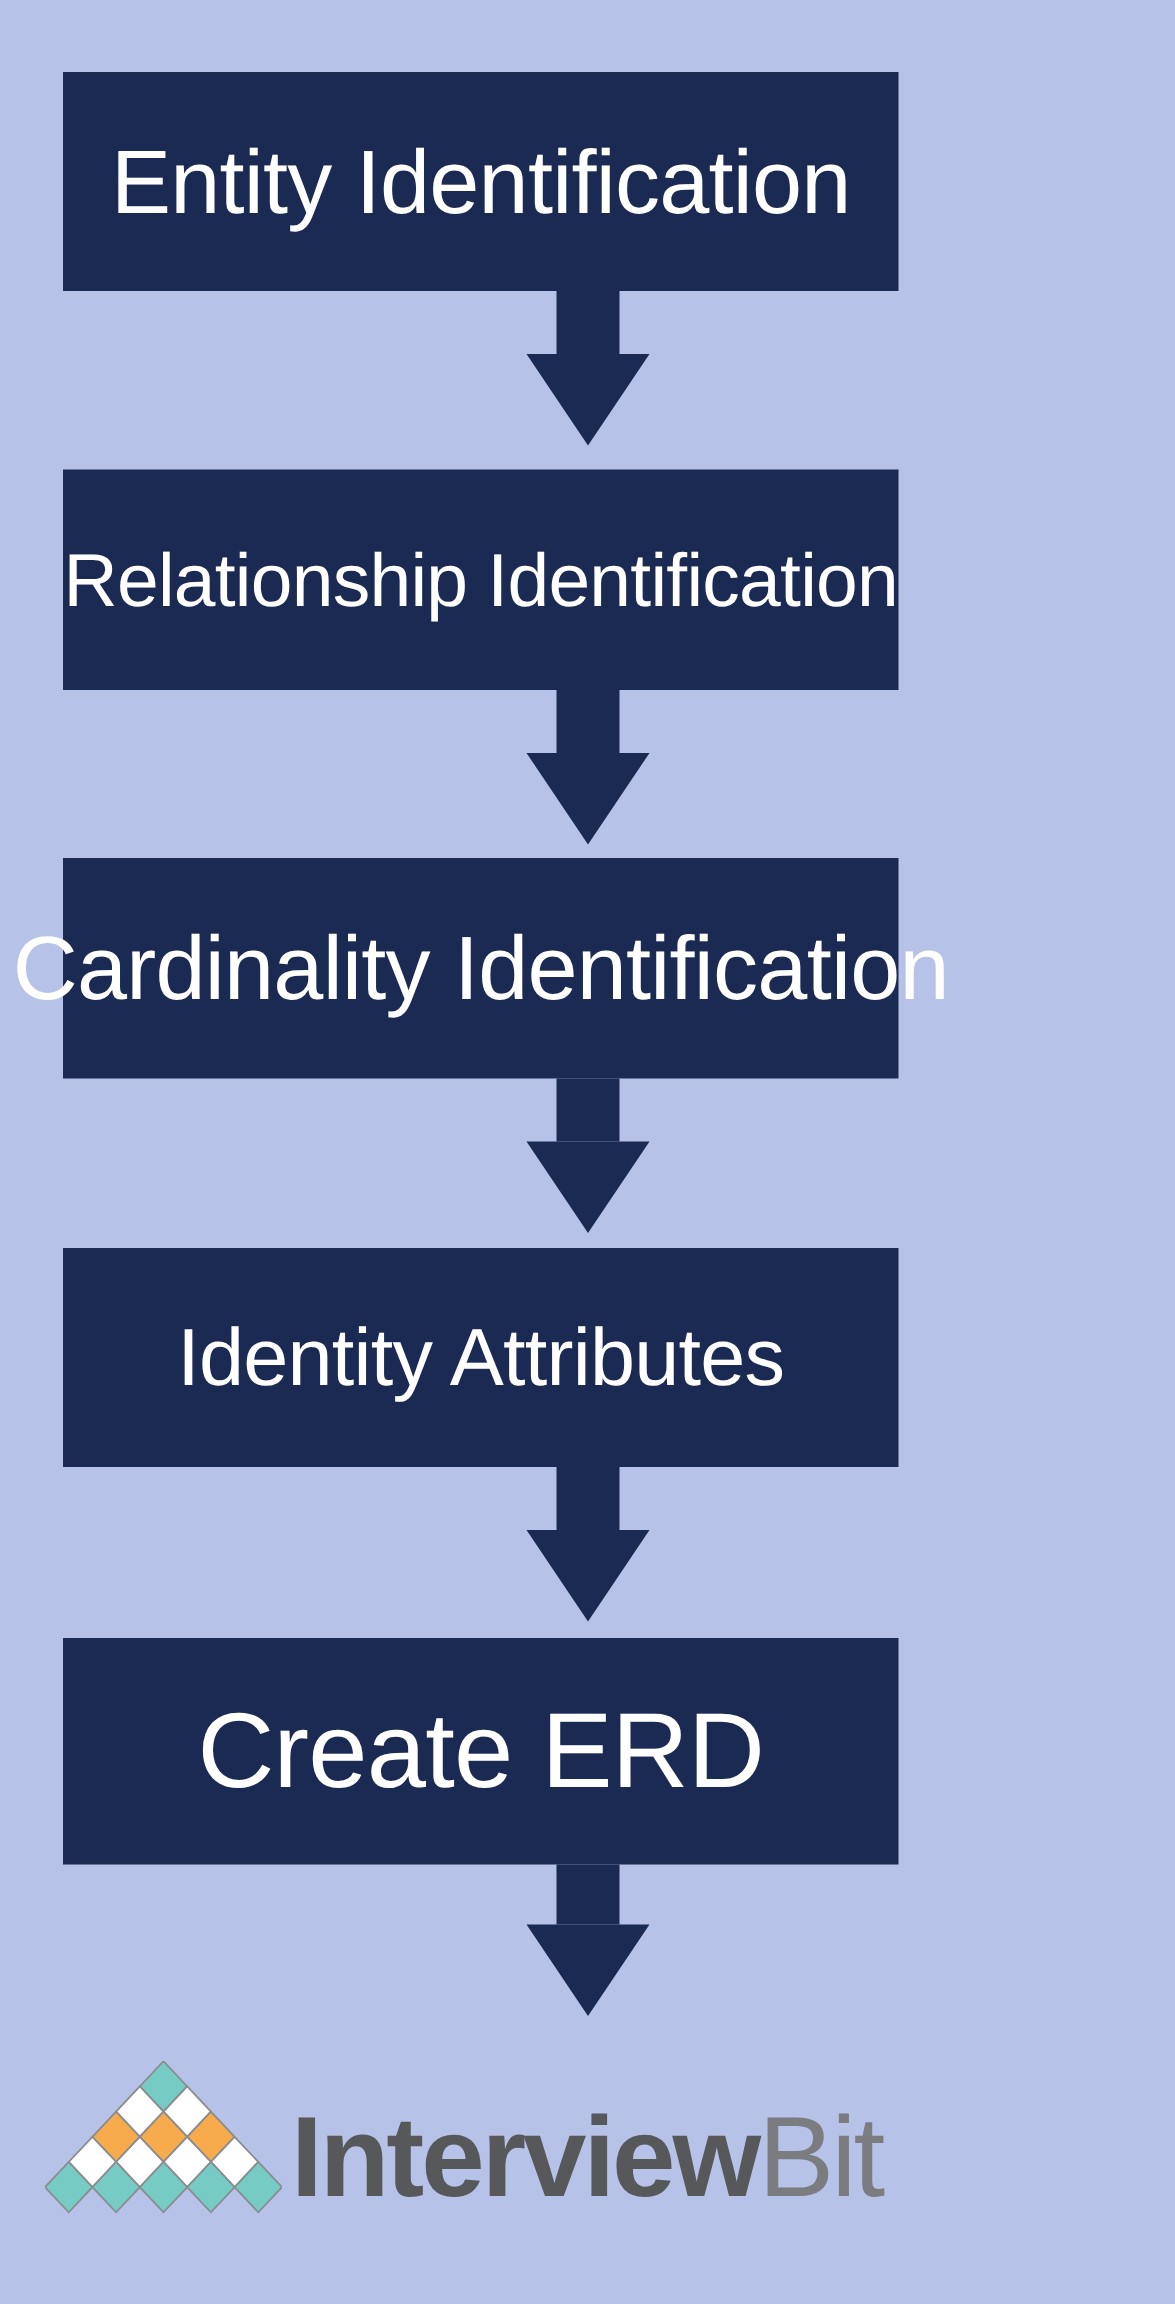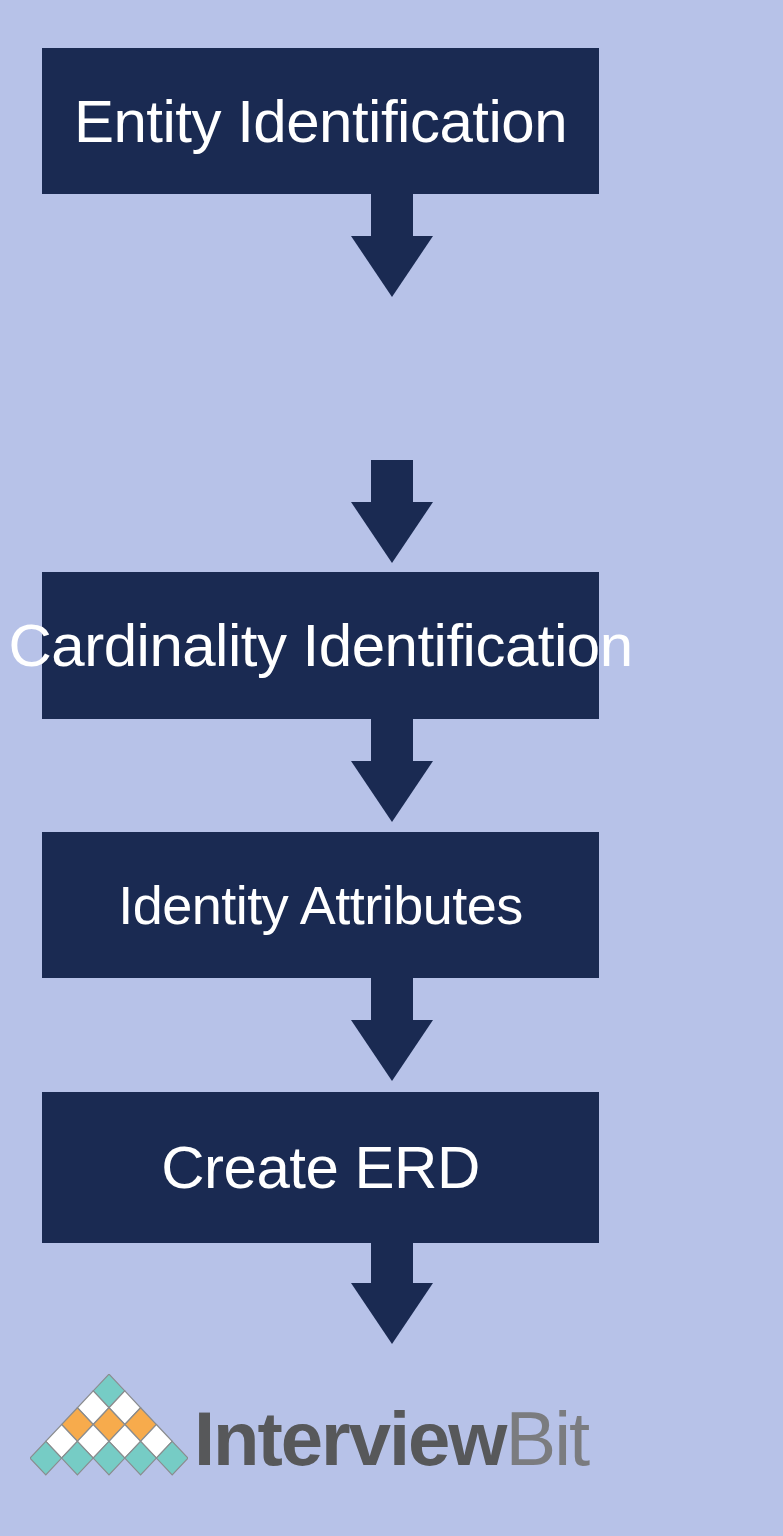--- a/index.html
+++ b/index.html
@@ -22,21 +22,21 @@
     align-items: center;
     justify-content: center;
     color: #ffffff;
     letter-spacing: -0.5px;
     white-space: nowrap;
   }
   .box-1 { top: 48px;   height: 146px; font-size: 60px; }
   .box-2 { top: 313px;  height: 147px; font-size: 50px; }
   .box-3 { top: 572px;  height: 147px; font-size: 60px; }
   .box-4 { top: 832px;  height: 146px; font-size: 54px; }
-  .box-5 { top: 1092px; height: 151px; font-size: 60px; }
+  .box-5 { top: 1092px; height: 151px; font-size: 71px; }
 
   
   .arrow {
     position: absolute;
     left: 351px;
     width: 82px;
   }
   .arrow .stem {
     width: 42px;
     height: 42px;
@@ -84,20 +84,23 @@
 
   <div class="flow-box box-1">
     <span>Entity Identification</span>
   </div>
 
   <div class="arrow arrow-1">
     <div class="stem"></div>
     <div class="head"></div>
   </div>
 
+  <div class="flow-box box-2">
+    <span>Relationship Identification</span>
+  </div>
 
   <div class="arrow arrow-2">
     <div class="stem"></div>
     <div class="head"></div>
   </div>
 
   <div class="flow-box box-3">
     <span>Cardinality Identification</span>
   </div>
 

